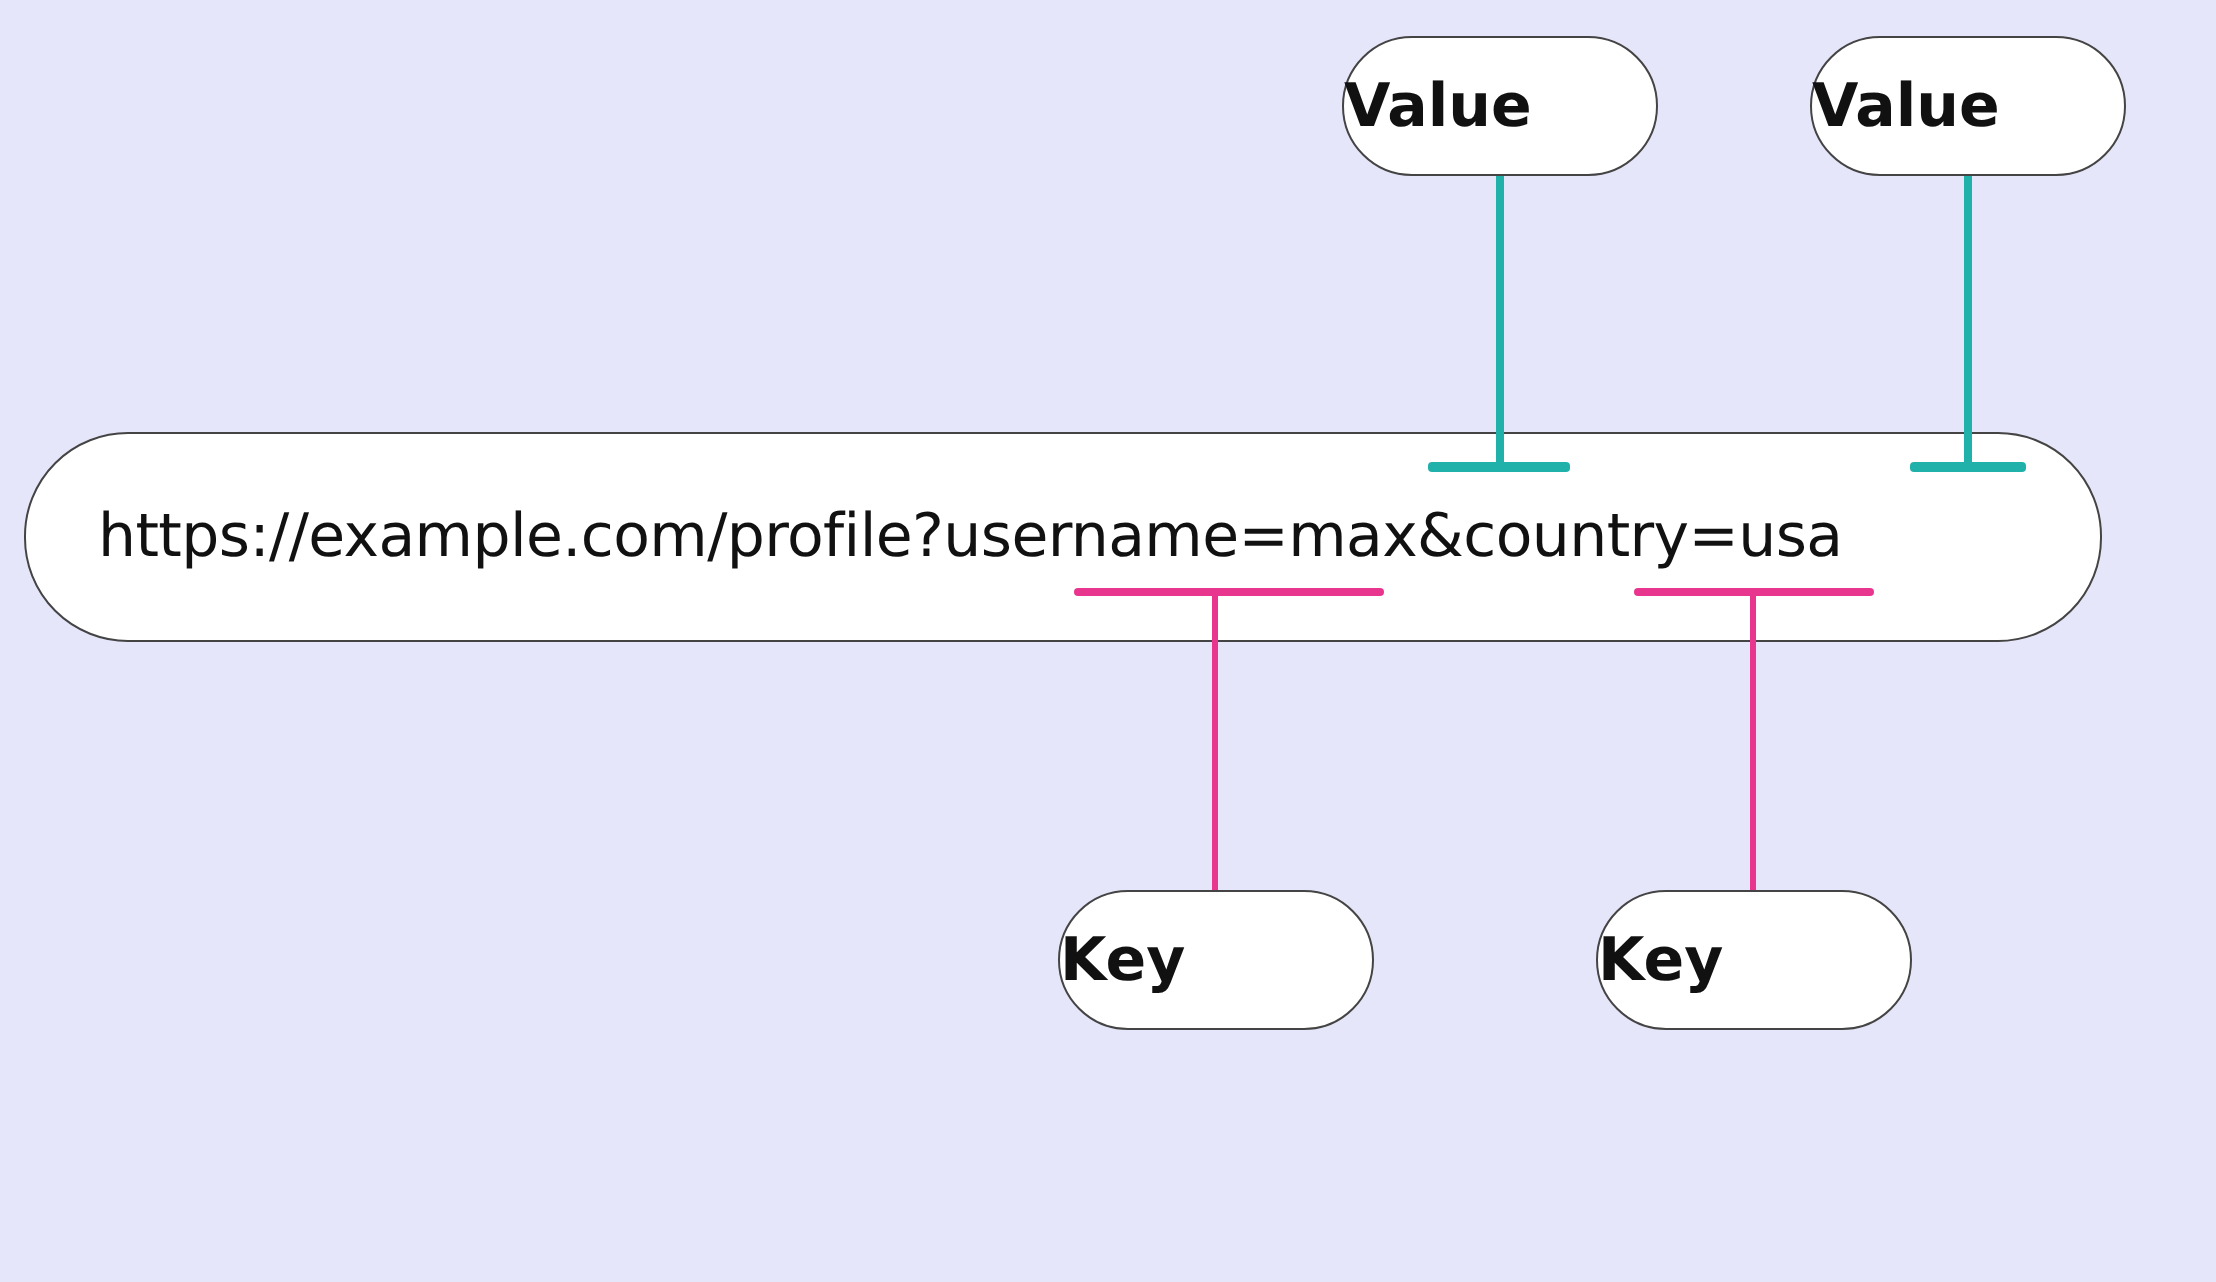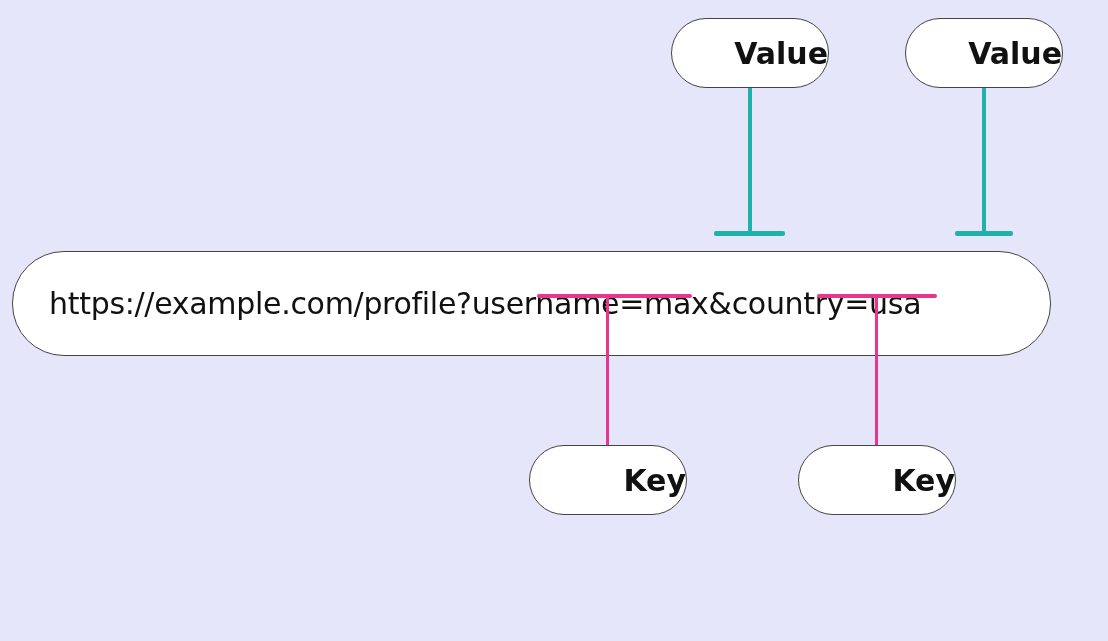--- a/index.html
+++ b/index.html
@@ -1,32 +1,32 @@
 <!DOCTYPE html>
 <html><head>
 <meta charset="utf-8">
 <style>
   html, body { margin:0; padding:0; }
   body { width:1108px; height:641px; background:#e6e6fa; position:relative; overflow:hidden; font-family:"DejaVu Sans", sans-serif; }
-  .pill { position:absolute; background:#fff; border:1.2px solid #444; border-radius:36px; display:flex; align-items:center; justify-content:flex-end; box-sizing:border-box; color:#111; }
+  .pill { position:absolute; background:#fff; border:1.2px solid #444; border-radius:36px; display:flex; align-items:center; justify-content:flex-start; box-sizing:border-box; color:#111; }
   .label { font-weight:bold; font-size:30px; }
   .url { font-size:30px; letter-spacing:-0.3px; justify-content:flex-start; padding-left:36px; border-radius:52px; }
   .line { position:absolute; }
 </style>
 </head>
 <body>
 
 <div class="pill label" style="left:671px;top:18px;width:158px;height:70px;">
   <span>Value</span>
 </div>
 <div class="pill label" style="left:905px;top:18px;width:158px;height:70px;">
   <span>Value</span>
 </div>
 
-<div class="pill url" style="left:12px;top:216px;width:1039px;height:105px;margin-top:35px;">
+<div class="pill url" style="left:12px;top:216px;width:1039px;height:105px;">
   <span>https://example.com/profile?username=max&amp;country=usa</span>
 </div>
 
 <div class="line" style="left:748px;top:88px;width:4px;height:146px;background:#20b2aa;"></div>
 <div class="line" style="left:714px;top:231px;width:71px;height:5px;background:#20b2aa;border-radius:2px;"></div>
 <div class="line" style="left:982px;top:88px;width:4px;height:146px;background:#20b2aa;"></div>
 <div class="line" style="left:955px;top:231px;width:58px;height:5px;background:#20b2aa;border-radius:2px;"></div>
 
 <div class="line" style="left:537px;top:294px;width:155px;height:4px;background:#e8358e;border-radius:2px;"></div>
 <div class="line" style="left:606px;top:296px;width:3px;height:149px;background:#e8358e;"></div>

